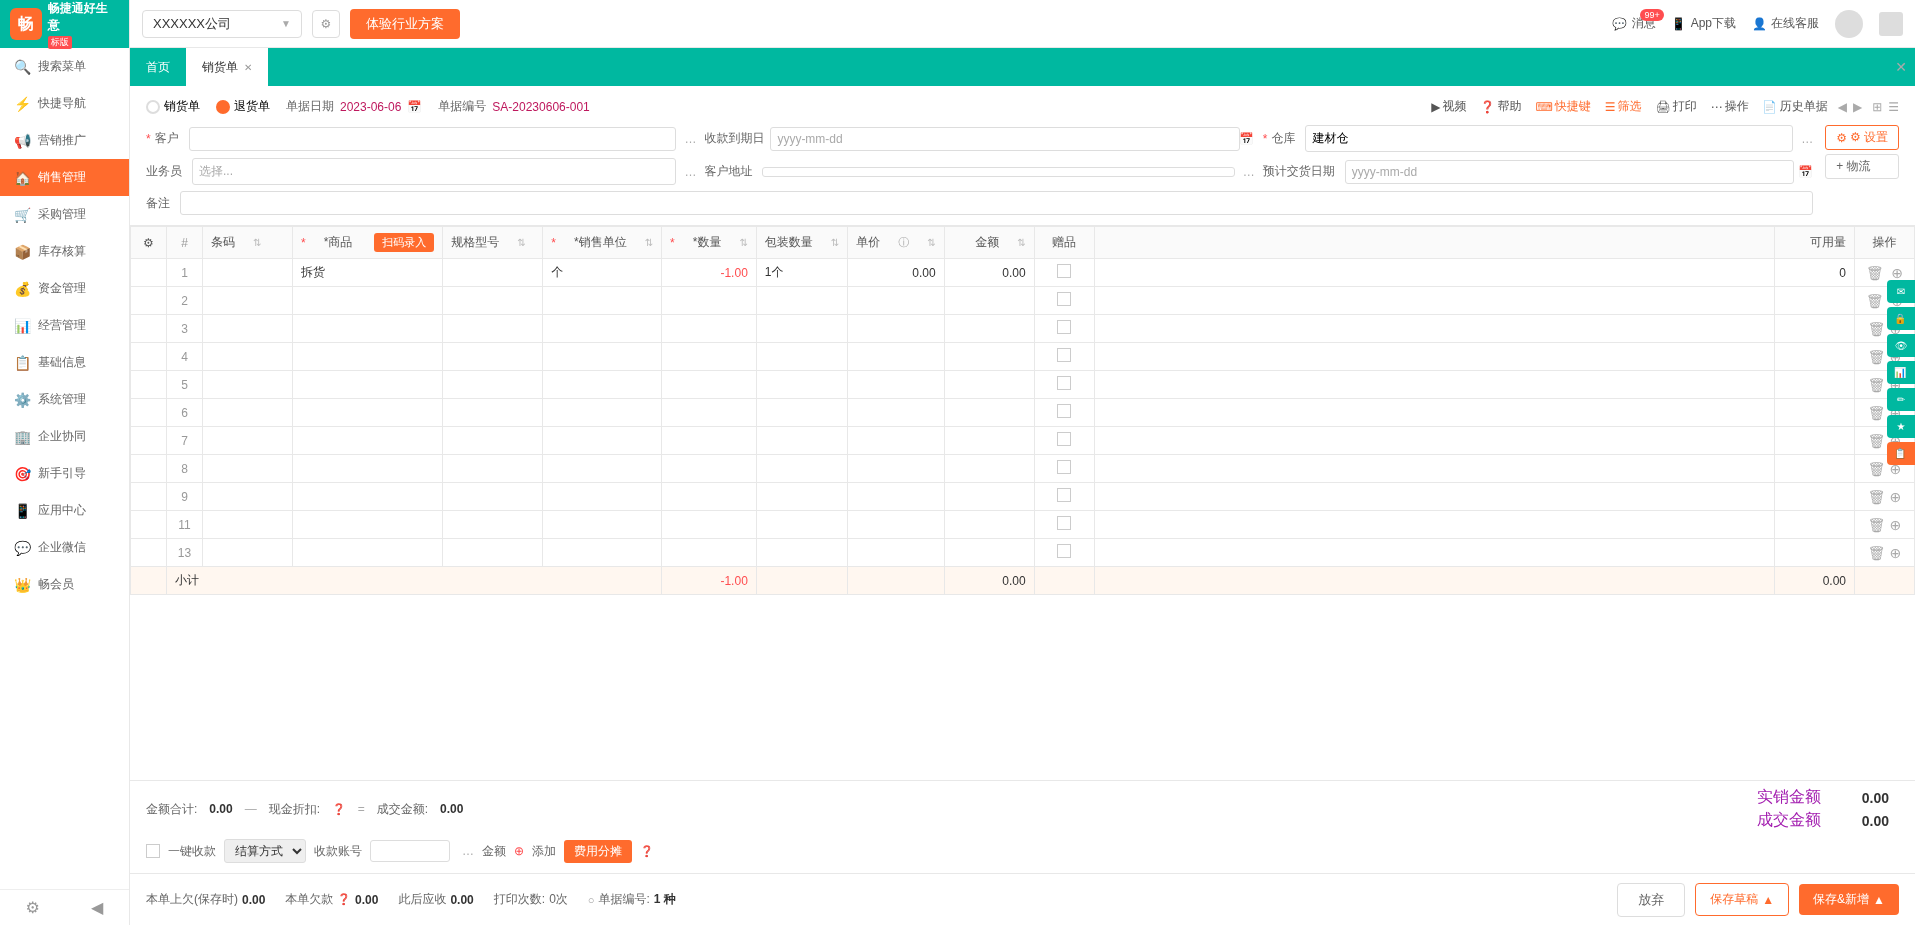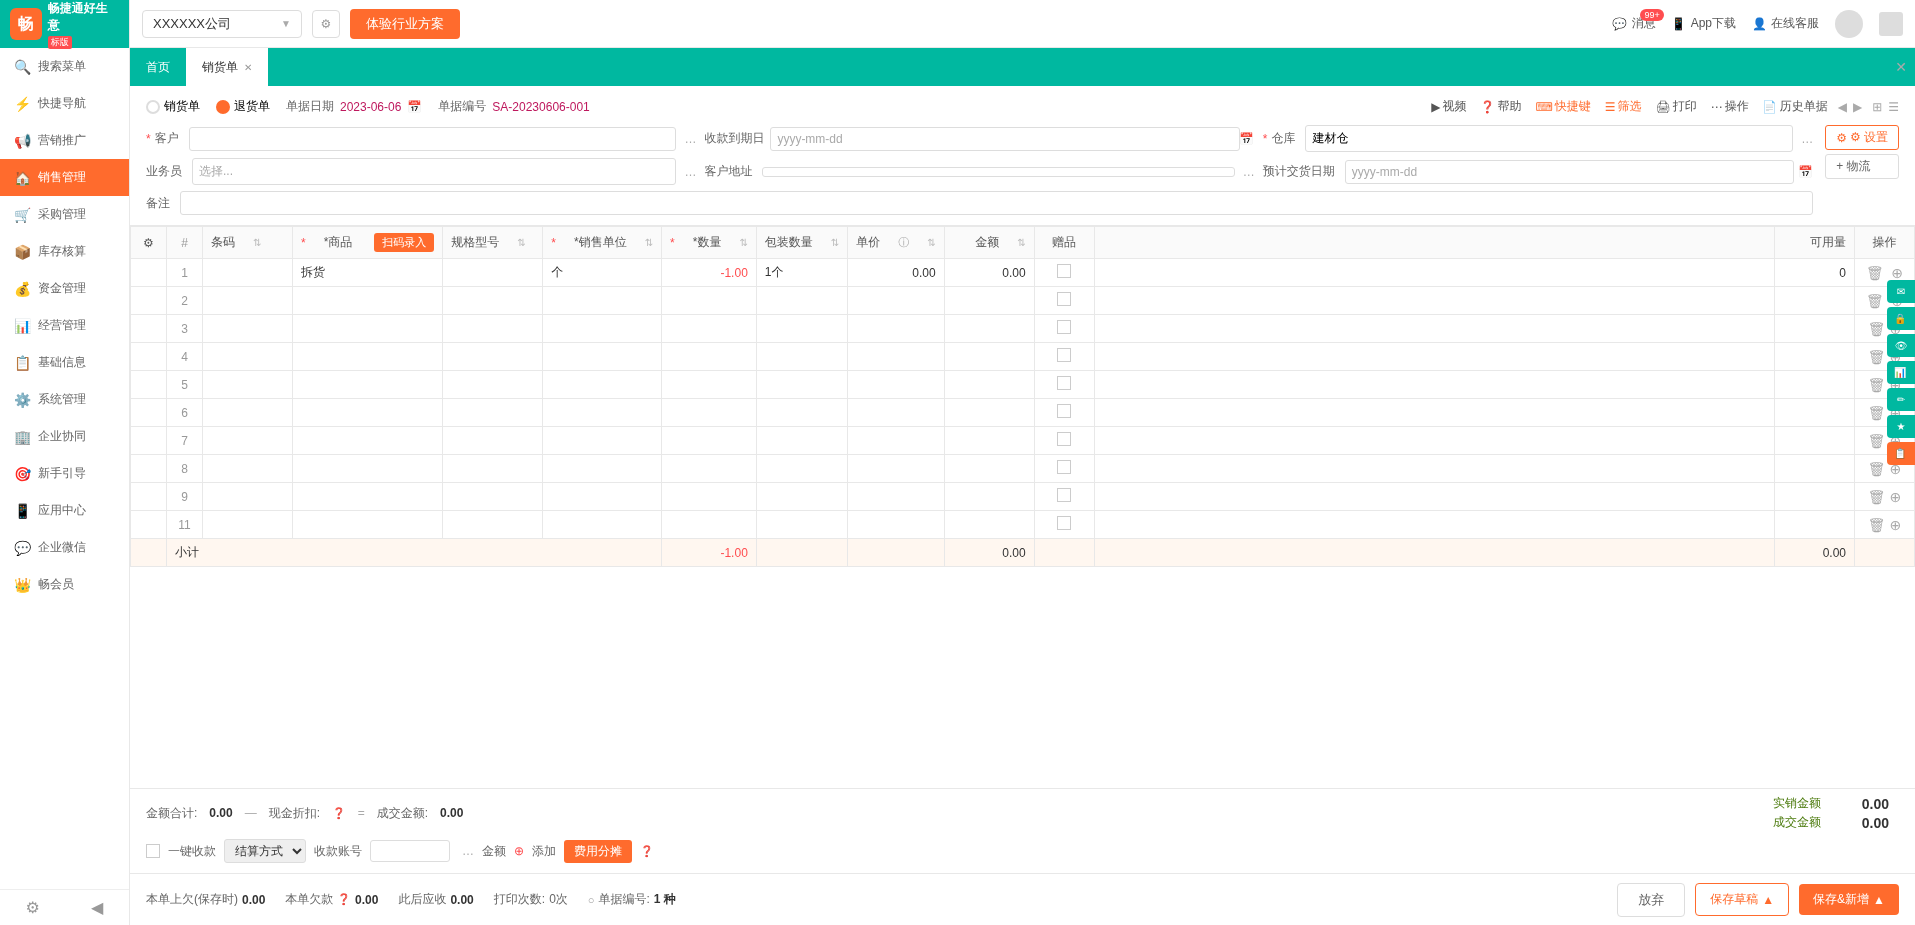--- a/index.html
+++ b/index.html
@@ -95,21 +95,21 @@
     .footer-stat { display: flex; align-items: center; gap: 4px; color: #666; font-size: 12px; }
     .footer-stat-value { color: #333; font-weight: bold; }
     .footer-actions { margin-left: auto; display: flex; align-items: center; gap: 10px; }
     .btn-abandon { border: 1px solid #ddd; background: #fff; color: #666; border-radius: 4px; padding: 7px 20px; cursor: pointer; font-size: 13px; }
     .btn-save-draft { background: #fff; border: 1px solid #ff6b2d; color: #ff6b2d; border-radius: 4px; padding: 7px 14px; cursor: pointer; font-size: 13px; display: flex; align-items: center; gap: 4px; }
     .btn-save-new { background: #ff6b2d; border: none; color: #fff; border-radius: 4px; padding: 7px 14px; cursor: pointer; font-size: 13px; display: flex; align-items: center; gap: 4px; }
 
     
     .right-summary { display: flex; flex-direction: column; gap: 2px; margin-left: auto; padding-right: 10px; }
     .right-summary-row { display: flex; align-items: center; gap: 8px; justify-content: flex-end; }
-    .right-summary-label { color: #4d7c0f; font-size: 12px; }
+    .right-summary-label { color: #a21caf; font-size: 16px; }
     .right-summary-value { color: #333; font-size: 14px; font-weight: bold; min-width: 60px; text-align: right; }
     .setting-btn { background: #fff; border: 1px solid #ff6b2d; color: #ff6b2d; border-radius: 3px; padding: 3px 10px; cursor: pointer; font-size: 12px; display: flex; align-items: center; gap: 3px; }
     .logistics-btn { background: #fff; border: 1px solid #ddd; color: #666; border-radius: 3px; padding: 3px 10px; cursor: pointer; font-size: 12px; display: flex; align-items: center; gap: 3px; }
 
     .main-content-area { flex: 1; display: flex; flex-direction: column; overflow: hidden; position: relative; }
     .action-icon-btn { display: flex; align-items: center; gap: 2px; color: #555; cursor: pointer; font-size: 12px; padding: 2px 4px; }
     .action-icon-btn.highlighted { color: #ff6b2d; }
 
     .table-header-row th { position: relative; }
     .col-settings { width: 36px; text-align: center; }
@@ -589,20 +589,36 @@
                 <td></td>
                 <td></td>
                 <td></td>
                 <td></td>
                 <td></td>
                 <td style="text-align:center;"><span class="checkbox-cell"></span></td>
                 <td></td>
                 <td></td>
                 <td style="text-align:center;"><span class="op-icon">🗑</span><span class="op-icon">⊕</span></td>
               </tr>
+            <tr>
+                <td></td>
+                <td class="col-num">13</td>
+                <td></td>
+                <td></td>
+                <td></td>
+                <td></td>
+                <td></td>
+                <td></td>
+                <td></td>
+                <td></td>
+                <td style="text-align:center;"><span class="checkbox-cell"></span></td>
+                <td></td>
+                <td></td>
+                <td style="text-align:center;"><span class="op-icon">🗑</span><span class="op-icon">⊕</span></td>
+              </tr>
 
             <tr class="subtotal-row">
               <td></td>
               <td colspan="5">小计</td>
               <td class="text-red" style="text-align:right;">-1.00</td>
               <td></td>
               <td></td>
               <td style="text-align:right;">0.00</td>
               <td></td>
               <td></td>

